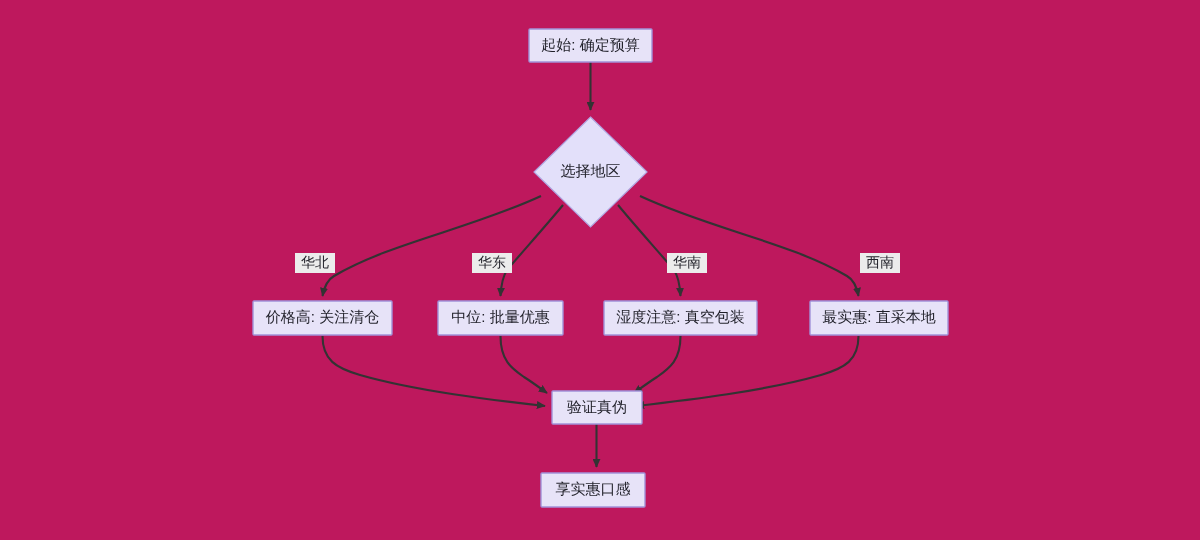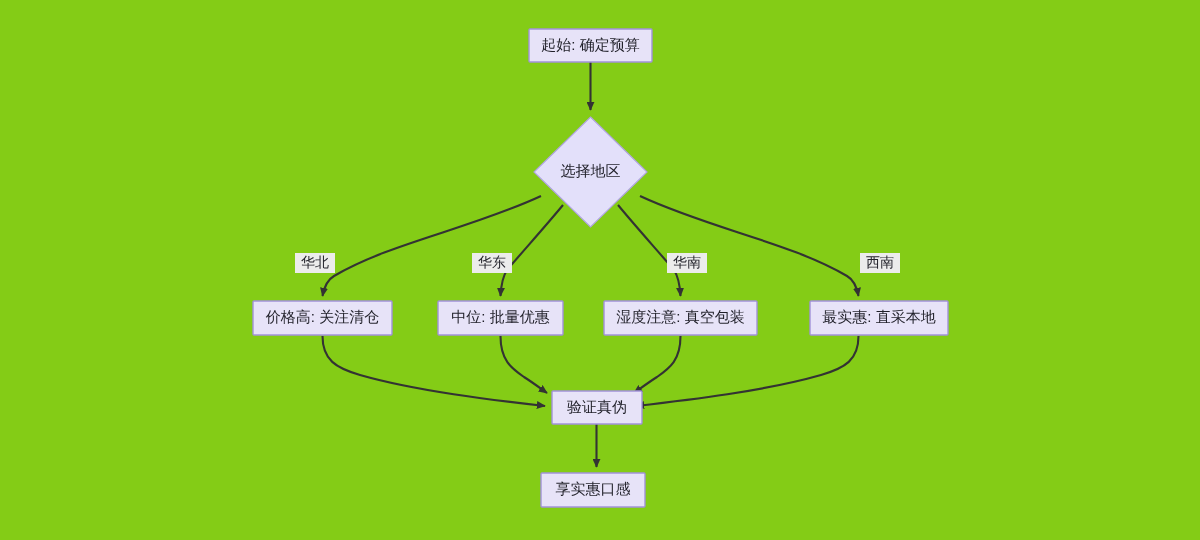--- a/index.html
+++ b/index.html
@@ -10,21 +10,21 @@
   body {
     width: 1200px;
     height: 540px;
     font-family: "Liberation Sans", "DejaVu Sans", sans-serif;
     overflow: hidden;
   }
   #diagram-root {
     position: relative;
     width: 1200px;
     height: 540px;
-    background: #84cc16;
+    background: #be185d;
   }
   svg.flow-svg {
     position: absolute;
     top: 0;
     left: 0;
     width: 1200px;
     height: 540px;
     display: block;
   }
   .edge-path {

